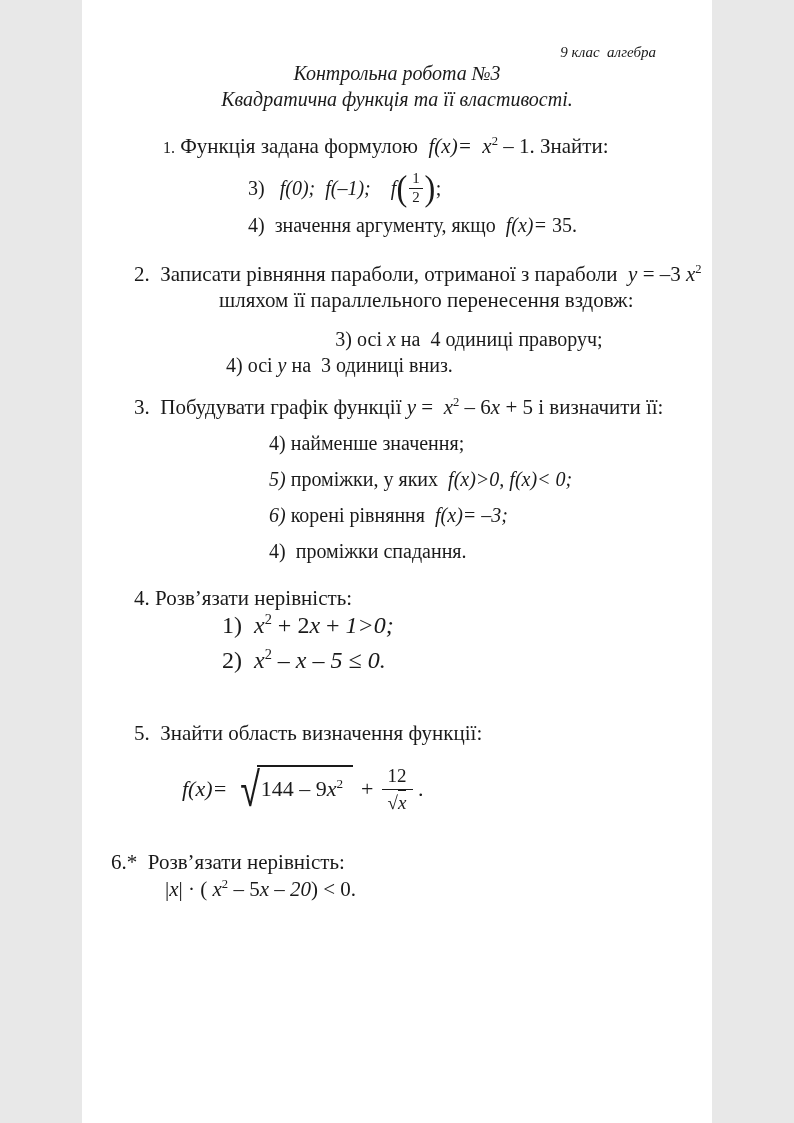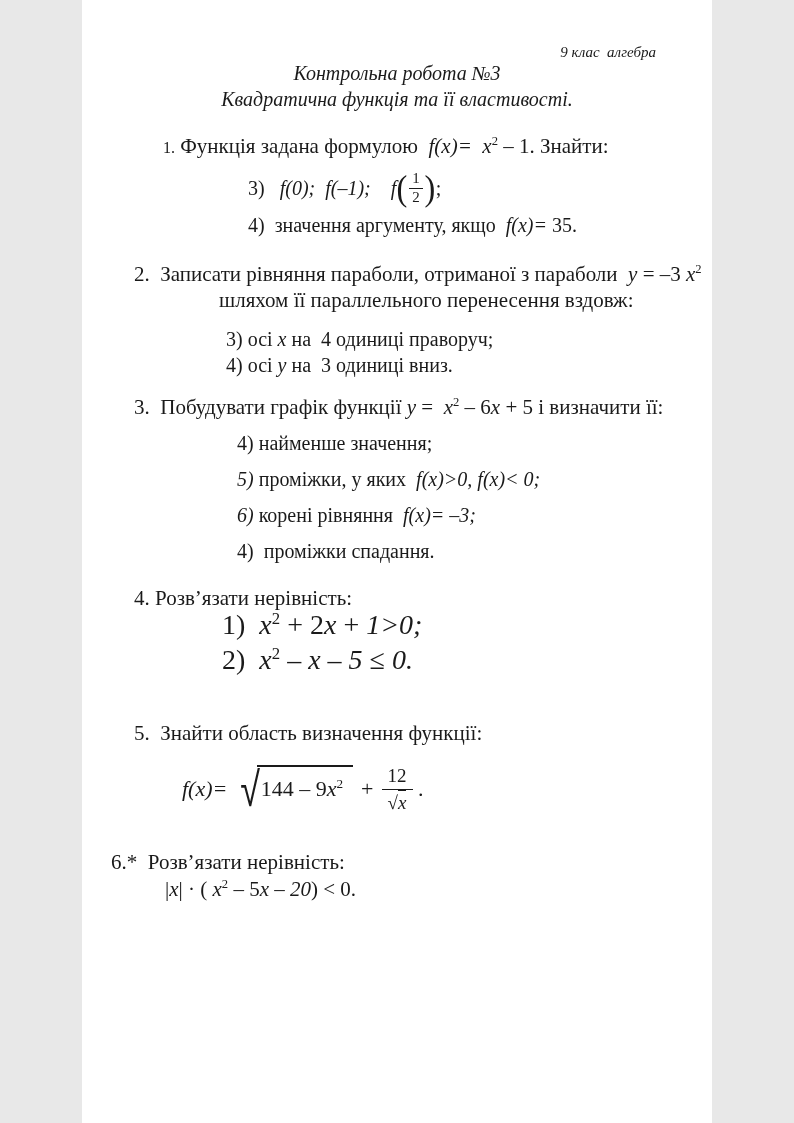--- a/index.html
+++ b/index.html
@@ -53,26 +53,26 @@
     vertical-align: middle;
     margin: 0 1px;
   }
   .frac .fnum { display: block; border-bottom: 1px solid #1a1a1a; padding: 0 3px 1px; }
   .frac .fden { display: block; padding-top: 1px; }
   .bigp { font-size: 36px; font-weight: 400; line-height: 1; transform: scaleX(0.9); display: inline-block; }
 
   .q2 { margin-top: 23px; padding-left: 52px; }
   .q2-line2 { padding-left: 85px; }
   .q2-items { padding-left: 92px; font-size: 20px; }
-  .q2-i3 { margin-top: 13px; }
+  .q2-i3 { margin-top: 13px; text-align: center; }
   .q3 { margin-top: 16px; padding-left: 52px; }
   .q3-items { padding-left: 103px; font-size: 20px; }
-  .q3-items .line { margin-top: 10px; }
+  .q3-items .line { margin-top: 10px; margin-left: 32px; }
   .q4 { margin-top: 21px; padding-left: 52px; }
-  .q4-items { padding-left: 88px; font-size: 28px; }
+  .q4-items { padding-left: 88px; font-size: 24px; }
   .q4-i1 { margin-top: 1px; }
   .q4-i2 { margin-top: 9px; }
 
   .q5 { margin-top: 47px; padding-left: 52px; }
   .q5-formula {
     margin-top: 12px;
     padding-left: 100px;
     display: flex;
     align-items: center;
     font-size: 22px;

